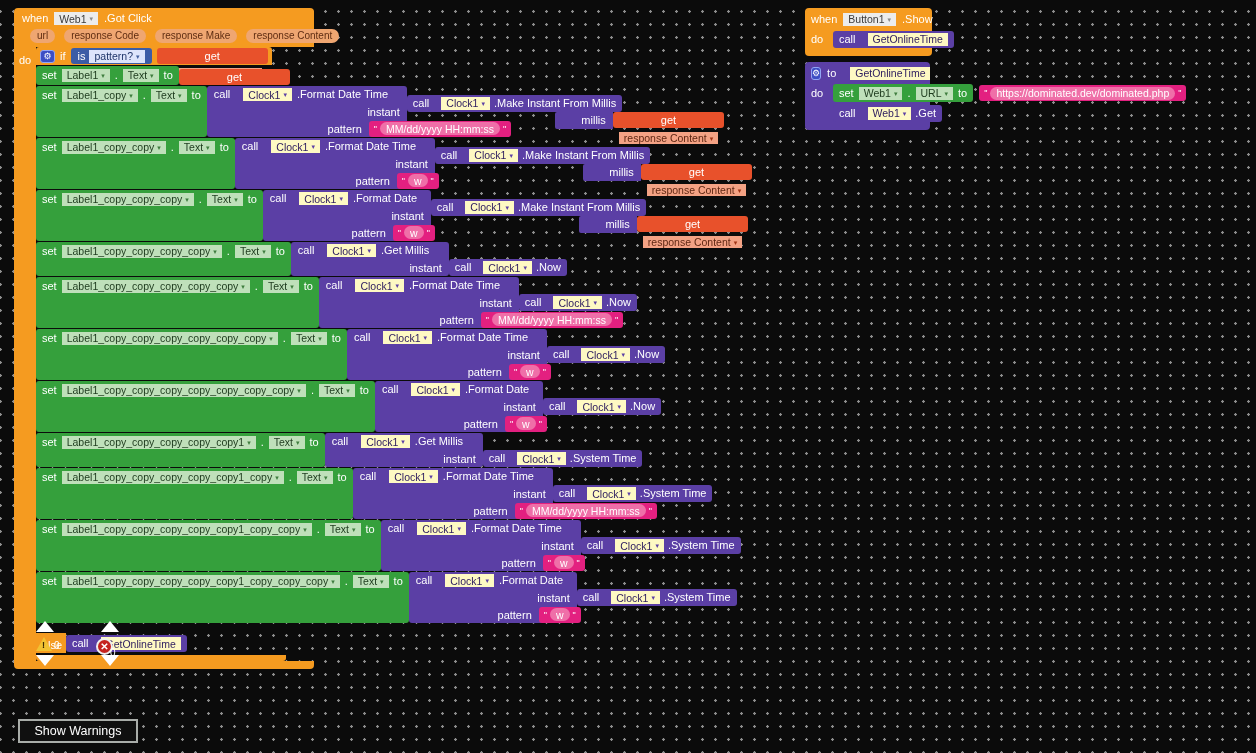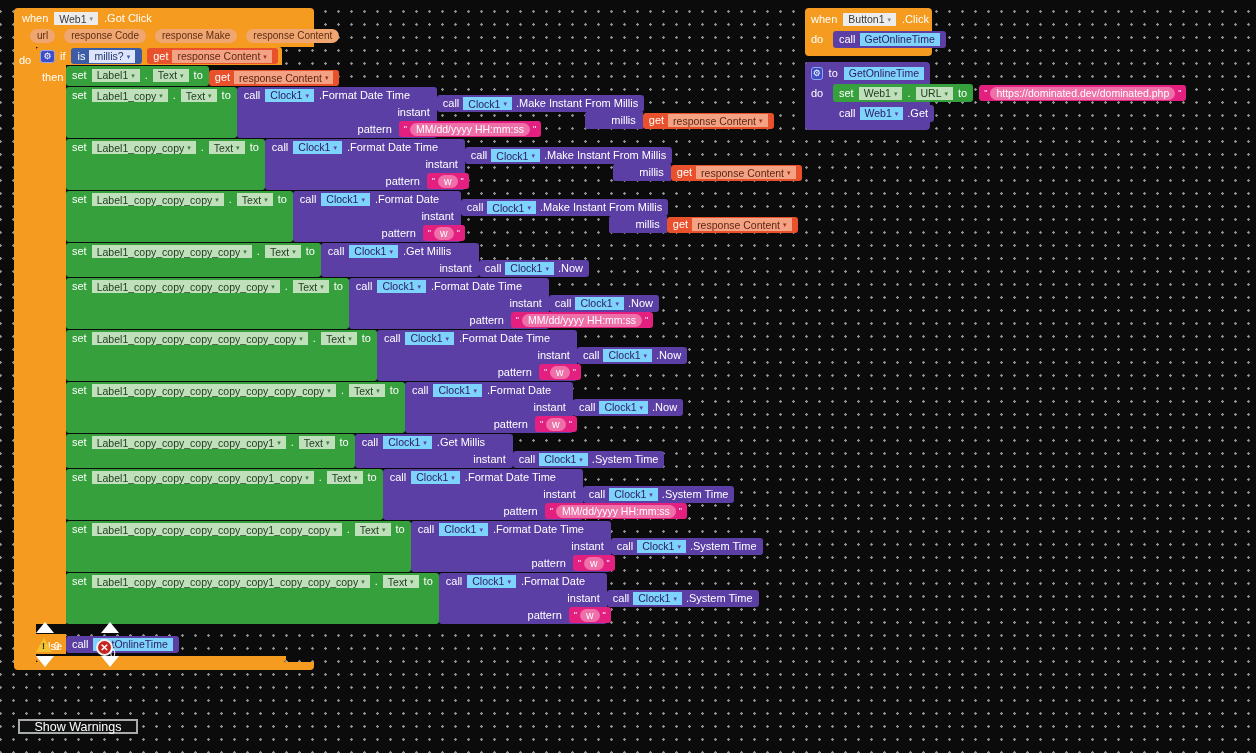--- a/index.html
+++ b/index.html
@@ -21,42 +21,42 @@
   .orange { background:#f59b20; }
   .green  { background:#35a03c; }
   .purple { background:#5b3fa5; }
 
   
   .chip { display:inline-flex; align-items:center; gap:3px; height:13px;
           border-radius:0; padding:0 5px; font-size:10.5px; white-space:nowrap; }
   .chip .arr { font-size:7px; line-height:7px; }
   .c-light  { background:#ececec; color:#3a3a3a; } .c-light .arr { color:#8a8a8a; }
   .c-green  { background:#bfe0ba; color:#1d3a1d; } .c-green .arr { color:#3f7d3f; }
-  .c-purple { background:#7dd3fc; color:#2b1a5e; } .c-purple .arr { color:#5b3fa5; }
+  .c-purple { background:#fef9c3; color:#2b1a5e;margin-left:8px; } .c-purple .arr { color:#5b3fa5; }
   .c-get    { background:#f4a284; color:#5f2713; } .c-get .arr { color:#a03415; }
   .c-blue   { background:#dde4fb; color:#203569; } .c-blue .arr { color:#44609f; }
 
   
   .ev-header { border-radius:4px 4px 0 0; padding:2px 8px 3px 8px; width:300px; }
   .ehrow { display:flex; align-items:center; gap:6px; height:17px; }
   .ehrow.params { gap:9px; padding-left:8px; }
   .pchip { background:#efa671; color:#5f2d12; border-radius:9px; height:14px;
            display:inline-flex; align-items:center; padding:0 7px; font-size:10px; white-space:nowrap; }
   .ev-body { display:flex; align-items:stretch; }
   .wall  { width:22px; padding:3px 0 0 5px; }
   .wall2 { width:30px; padding:2px 0 0 6px; position:relative; }
   .ev-bottom { height:8px; width:300px; border-radius:0 0 4px 4px; }
   .if-header { display:flex; align-items:center; gap:5px; padding:2px 4px 2px 4px;
                border-radius:3px 3px 0 0; width:max-content; height:18px; }
   .gear { width:15px; height:13px; background:#3d4ec4; border:1px solid #93a5f5; border-radius:3px;
           color:#fff; font-size:9px; line-height:11px; text-align:center; display:inline-block; }
   .blueblk { display:inline-flex; align-items:center; gap:4px; background:#3c5ca6;
              border-radius:3px; padding:1px 7px; height:16px; }
   .getblk  { display:inline-flex; align-items:center; gap:4px; background:#e8512b;
-             border-radius:3px; padding:1px 6px; height:16px; }
+             border-radius:3px; padding:1px 6px; height:16px;flex-direction:column; }
   .txtblk  { display:inline-flex; align-items:center; gap:3px; background:#e32080;
              border-radius:3px; padding:1px 5px; height:16px; }
   .txtblk .q { color:#fff; font-size:9px; }
   .txtfield { background:#ef6fa8; color:#fff; border-radius:7px; padding:0 6px;
               font-size:10.5px; height:13px; display:inline-flex; align-items:center; white-space:nowrap; }
   .pblock { display:inline-flex; align-items:center; gap:4px; background:#5b3fa5;
             border-radius:3px; padding:1px 6px; height:17px; white-space:nowrap; }
   .if-then, .if-else { display:flex; align-items:stretch; }
   .if-else { margin-top:10px; position:relative; }
   .if-bottom { height:6px; width:250px; border-radius:0 0 3px 3px; margin-top:2px; }
@@ -86,21 +86,21 @@
           border:2px solid #efefef; color:#fff; font-size:10px; font-weight:bold;
           display:flex; align-items:center; justify-content:center; }
   .cnt { position:absolute; color:#fff; font-size:10px; }
 
   
   .rblock { border-radius:4px; padding:2px 6px 8px 6px; width:127px; }
   .rrow { display:flex; align-items:center; gap:6px; height:18px; white-space:nowrap; }
   .rrow.indent { padding-left:16px; margin-top:2px; }
 
   
-  .show-warn { position:absolute; left:18px; top:719px; width:120px; height:15px;
+  .show-warn { position:absolute; left:18px; top:719px; width:120px; height:24px;
       background:#101010; border:2px solid #a9ada9; color:#fff; font-size:12.5px;
       display:flex; align-items:center; justify-content:center; cursor:pointer; }
 </style>
 </head>
 <body>
 
 <div class="asm" style="left:14px; top:8px;">
   <div class="ev-header orange">
     <div class="ehrow">
       <span class="kw">when</span>
@@ -122,36 +122,33 @@
       <span class="kw">do</span>
     </div>
     <div class="ev-content">
       <div class="if-block">
         <div class="if-header orange">
           <span class="gear">⚙</span>
           <span class="kw">if</span>
           <span class="blueblk">
             <span class="kw">is</span>
             <span class="chip c-blue">
-              <span>millis?</span>
+              <span>pattern?</span>
                 <span class="arr">▾</span>
             </span>
           </span>
           <span class="getblk">
             <span class="kw">get</span>
             <span class="chip c-get">
               <span>response Content</span>
                 <span class="arr">▾</span>
             </span>
           </span>
         </div>
         <div class="if-then">
-          <div class="wall2 orange">
-            <span class="kw">then</span>
-          </div>
           <div id="then-stack">
               <div class="row">
                 <div class="gset green">
                   <span class="inner">
                     <span class="kw">set</span>
                     <span class="chip c-green">
                       <span>Label1</span>
                       <span class="arr">▾</span>
                     </span>
                     <span class="kw">.</span>
@@ -768,21 +765,21 @@
   <div class="ev-bottom orange"></div>
 </div>
 
 <div class="asm rblock orange" style="left:805px; top:8px;">
   <div class="rrow">
     <span class="kw">when</span>
     <span class="chip c-light">
       <span>Button1</span>
         <span class="arr">▾</span>
     </span>
-    <span class="kw">.Click</span>
+    <span class="kw">.Show</span>
   </div>
   <div class="rrow indent" style="padding-left:22px;">
     <span class="kw" style="position:absolute; margin-left:-22px;">do</span>
     <span class="pblock">
       <span class="kw">call</span>
       <span class="chip c-purple">
         <span>GetOnlineTime</span>
       </span>
     </span>
   </div>

